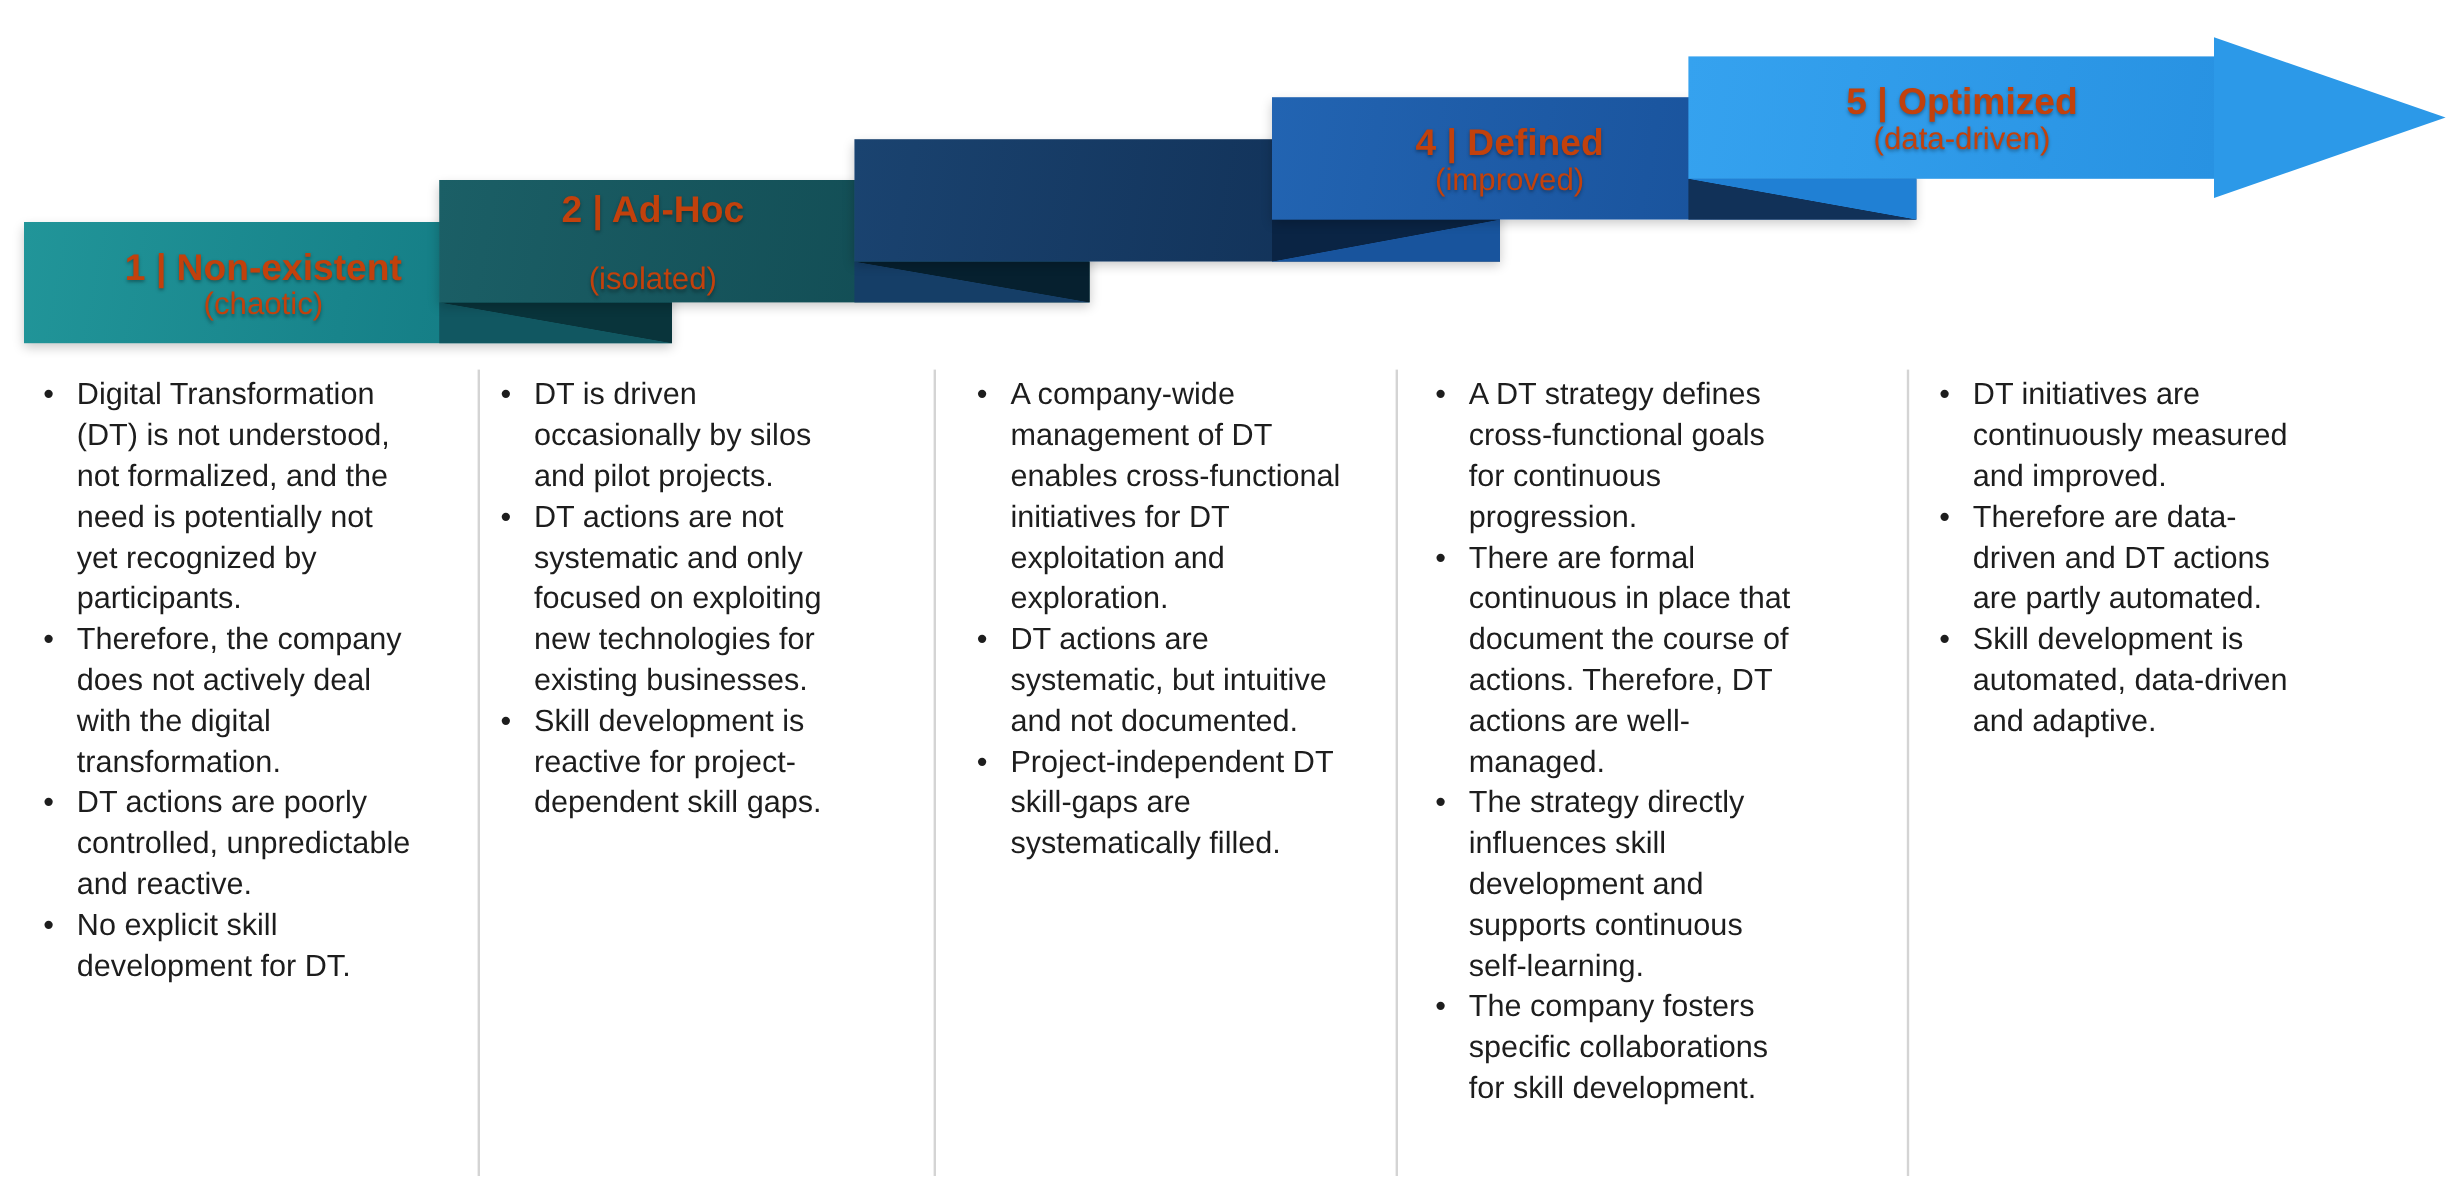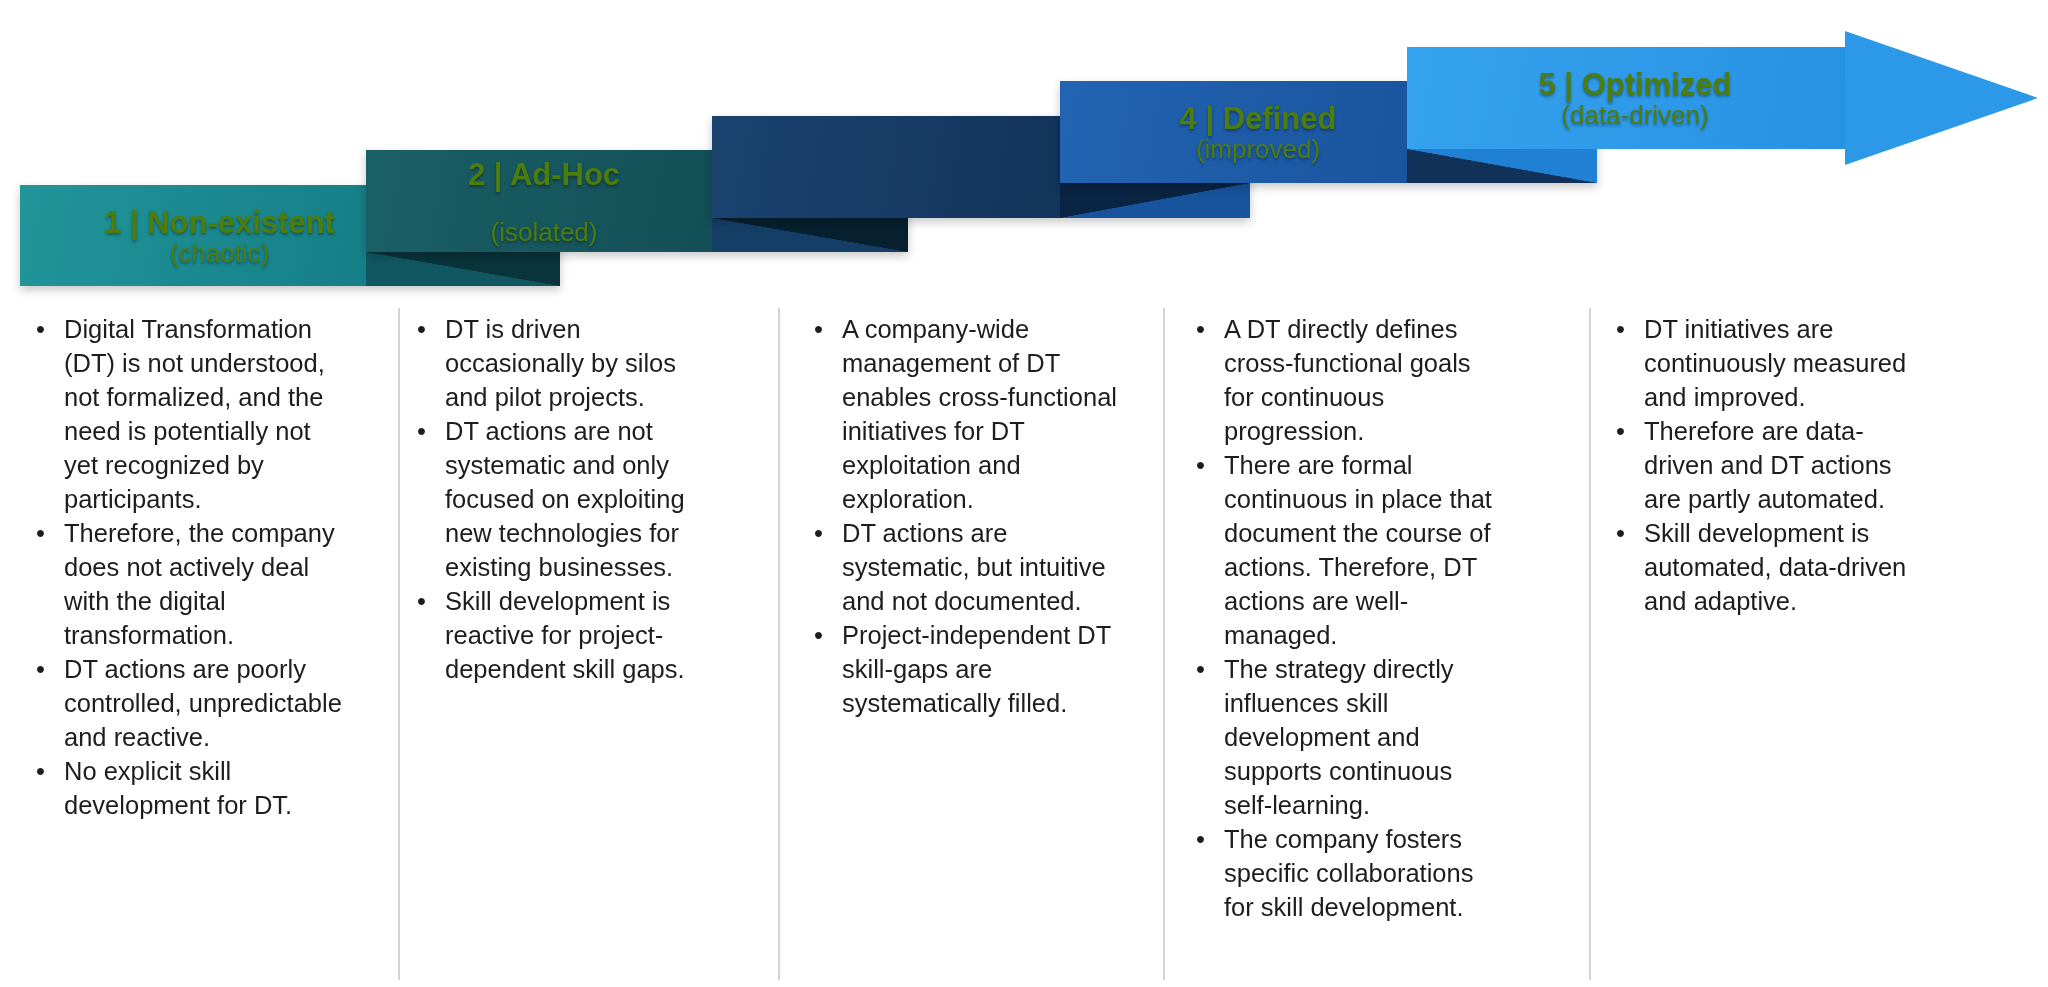--- a/index.html
+++ b/index.html
@@ -27,21 +27,21 @@
   .fold-12{left:366px;top:252px;width:194px;height:34px;
     background:linear-gradient(to bottom left,#09343b 49.6%,#115761 50.4%);}
   .fold-23{left:712px;top:218px;width:196px;height:34px;
     background:linear-gradient(to bottom left,#06202f 49.6%,#153e67 50.4%);}
   .fold-34{left:1060px;top:183px;width:190px;height:35px;
     background:linear-gradient(to bottom right,#0a2444 49.6%,#18549d 50.4%);}
   .fold-45{left:1407px;top:149px;width:190px;height:34px;
     background:linear-gradient(to top right,#113158 49.6%,#2080d4 50.4%);}
   
   .label{position:absolute;height:102px;display:flex;flex-direction:column;
-    align-items:center;justify-content:center;color:#4d7c0f;text-align:center;
+    align-items:center;justify-content:center;color:#c2410c;text-align:center;
     text-shadow:0 2px 3px rgba(0,0,0,0.35);pointer-events:none;}
   .label-1{left:20px;top:185px;width:399px;}
   .label-2{left:366px;top:150px;width:356px;gap:27px;}
   .label-3{left:712px;top:116px;width:356px;}
   .label-4{left:1060px;top:81px;width:356px;margin-left:20px;}
   .label-5{left:1425px;top:47px;width:420px;}
   .label .title{font-size:31px;font-weight:bold;line-height:34px;}
   .label .subtitle{font-size:26px;line-height:26px;}
   
   .separator{position:absolute;top:308px;width:2px;height:672px;background:#d4d4d4;}
@@ -144,21 +144,21 @@
           <span class="marker">•</span>
           <span class="btext">Project-independent DT skill-gaps are systematically filled.</span>
         </li>
     </ul>
   </div>
 
   <div class="col col-4">
     <ul>
       <li>
           <span class="marker">•</span>
-          <span class="btext">A DT directly defines cross-functional goals for continuous progression.</span>
+          <span class="btext">A DT strategy defines cross-functional goals for continuous progression.</span>
         </li>
       <li>
           <span class="marker">•</span>
           <span class="btext">There are formal continuous in place that document the course of actions. Therefore, DT actions are well-managed.</span>
         </li>
       <li>
           <span class="marker">•</span>
           <span class="btext">The strategy directly influences skill development and supports continuous self-learning.</span>
         </li>
       <li>

